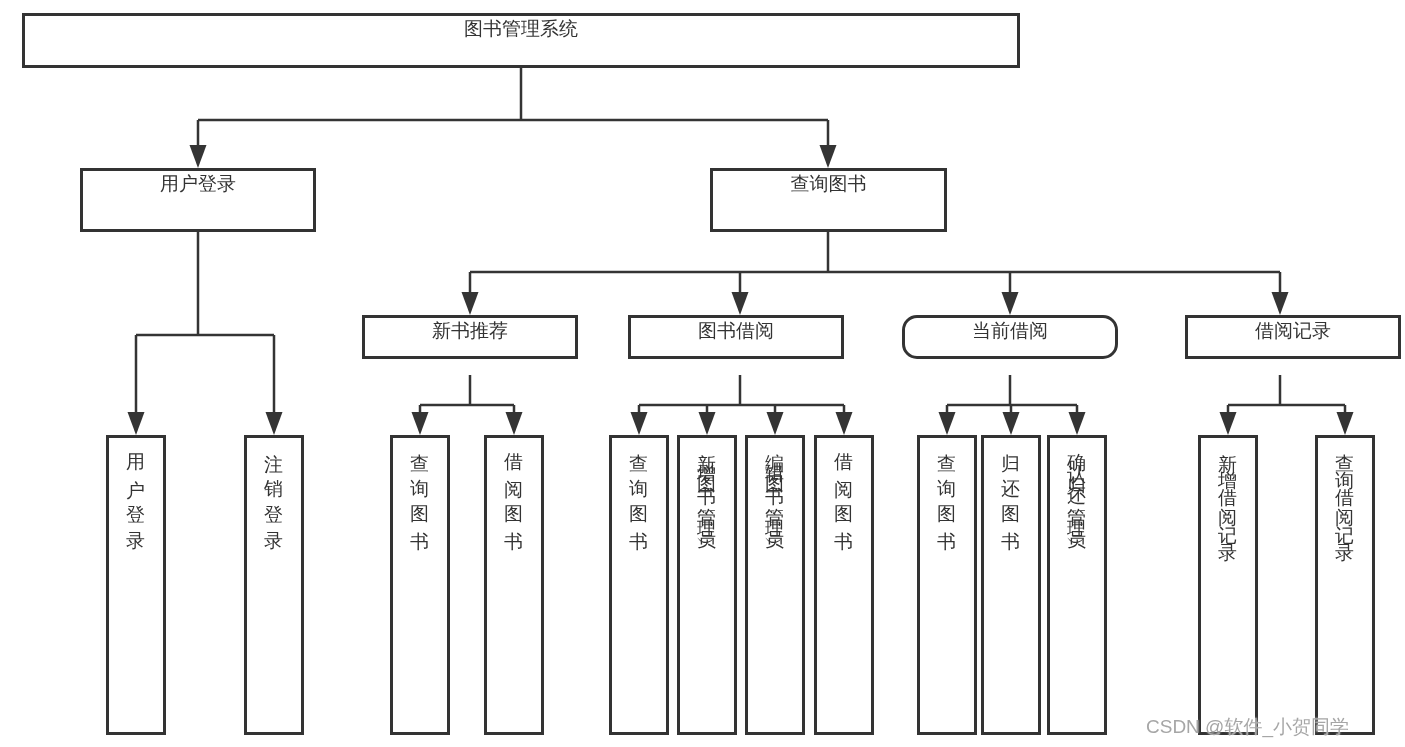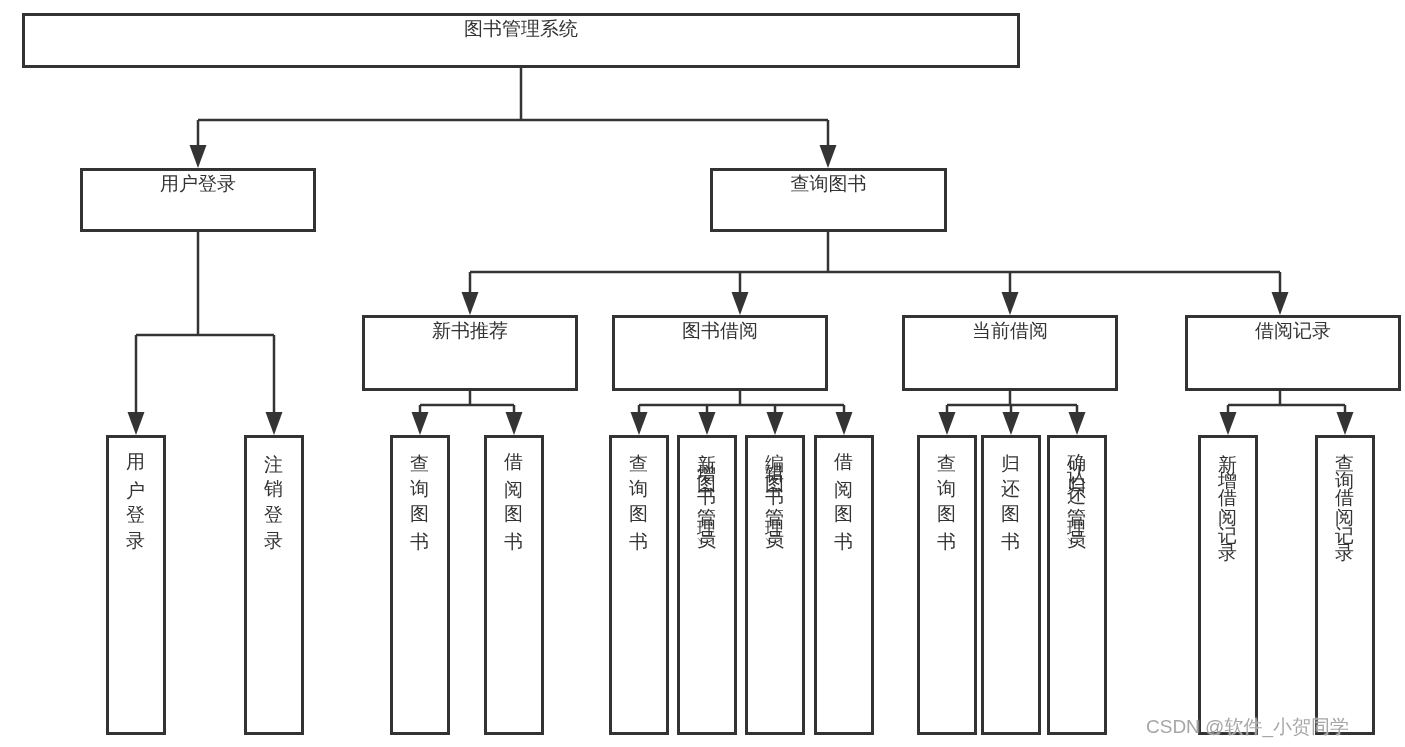--- a/index.html
+++ b/index.html
@@ -18,21 +18,21 @@
     position:absolute;
     box-sizing:border-box;
     background:#ffffff;
     border:3px solid #333333;
     display:flex;align-items:flex-start;justify-content:center;
     color:#333333;
     z-index:2;
   }
   .node.root{left:22px;top:13px;width:998px;height:55px;font-size:19px;}
   .node.lvl2{top:168px;height:64px;font-size:19px;}
-  .node.lvl3{top:315px;width:216px;height:76px;font-size:19px;}
+  .node.lvl3{top:315px;width:216px;height:44px;font-size:19px;}
   .node.leaf{top:435px;width:60px;height:300px;font-size:19px;}
   .vtext{
     writing-mode:vertical-rl;
     text-orientation:mixed;
     line-height:1;
     white-space:nowrap;
   }
   .ls4{letter-spacing:26px;margin-bottom:-26px;}
   .ls6{letter-spacing:18px;margin-bottom:-18px;}
   .ls9{letter-spacing:11px;margin-bottom:-11px;}
@@ -98,24 +98,24 @@
   <div class="node lvl2" style="left:80px;width:236px;">
     <span>用户登录</span>
   </div>
   <div class="node lvl2" style="left:710px;width:237px;">
     <span>查询图书</span>
   </div>
 
   <div class="node lvl3" style="left:362px;">
     <span>新书推荐</span>
   </div>
-  <div class="node lvl3" style="left:612px;">
+  <div class="node lvl3" style="left:628px;">
     <span>图书借阅</span>
   </div>
-  <div class="node lvl3" style="left:902px;">
+  <div class="node lvl3" style="left:902px;border-radius:15px;">
     <span>当前借阅</span>
   </div>
   <div class="node lvl3" style="left:1172px;margin-left:13px;">
     <span>借阅记录</span>
   </div>
 
   <div class="node leaf" style="left:106px;">
     <span class="vtext ls4">用户登录</span>
   </div>
   <div class="node leaf" style="left:244px;">

